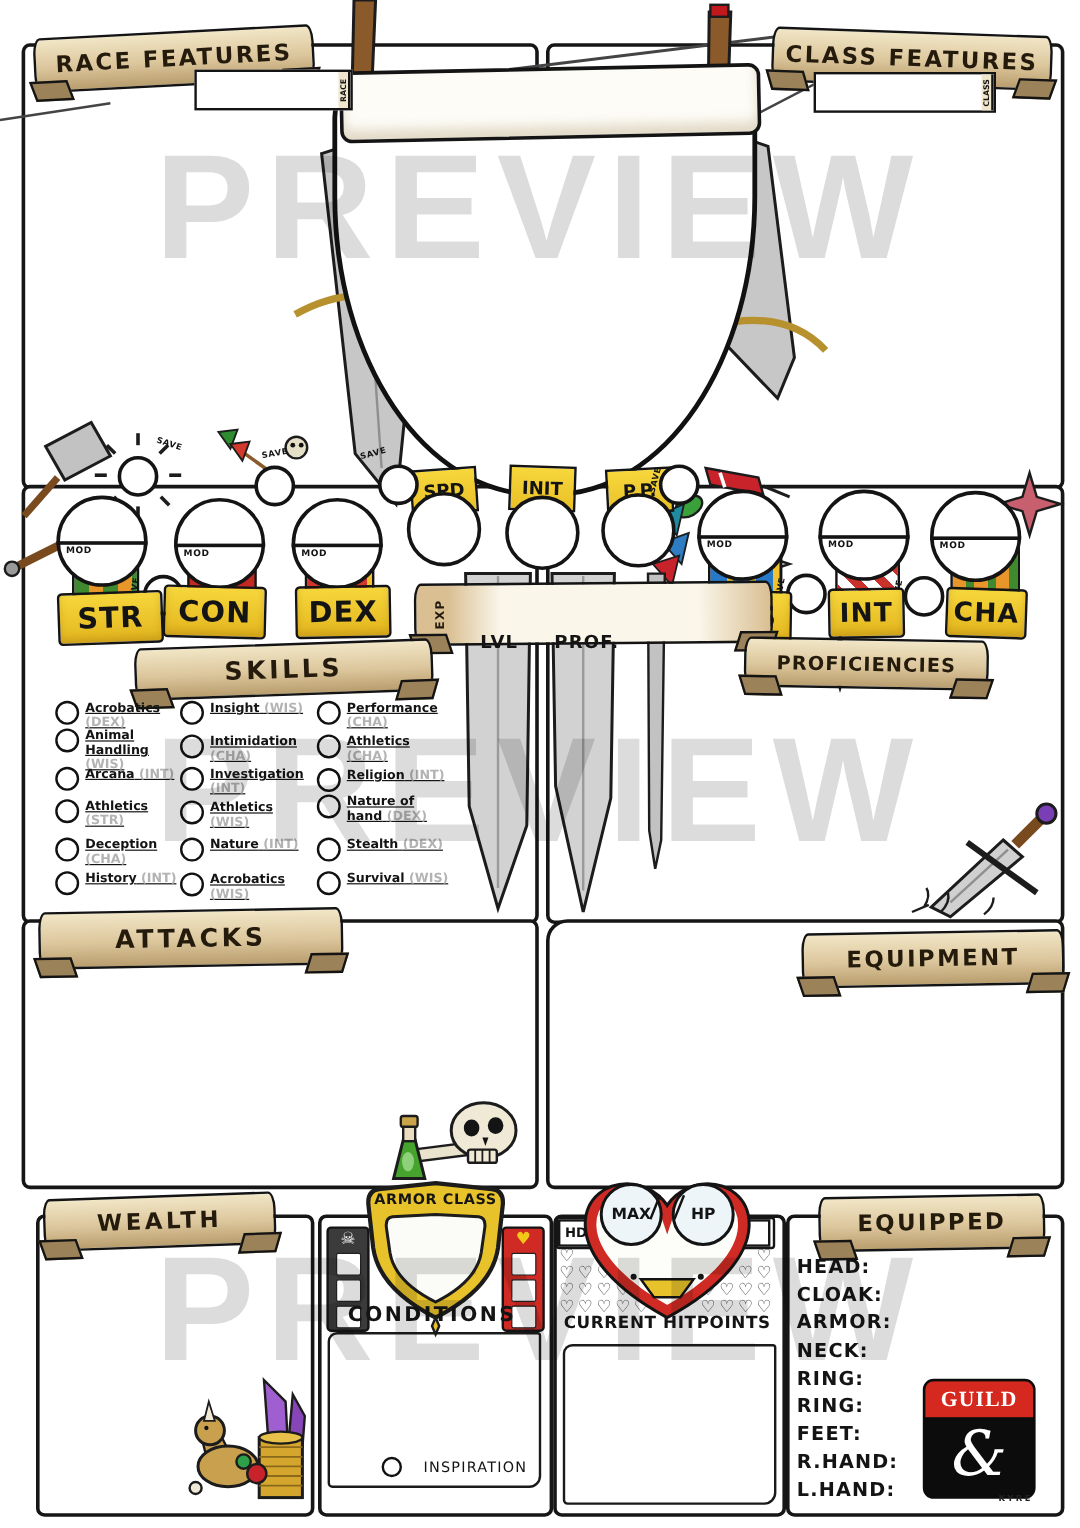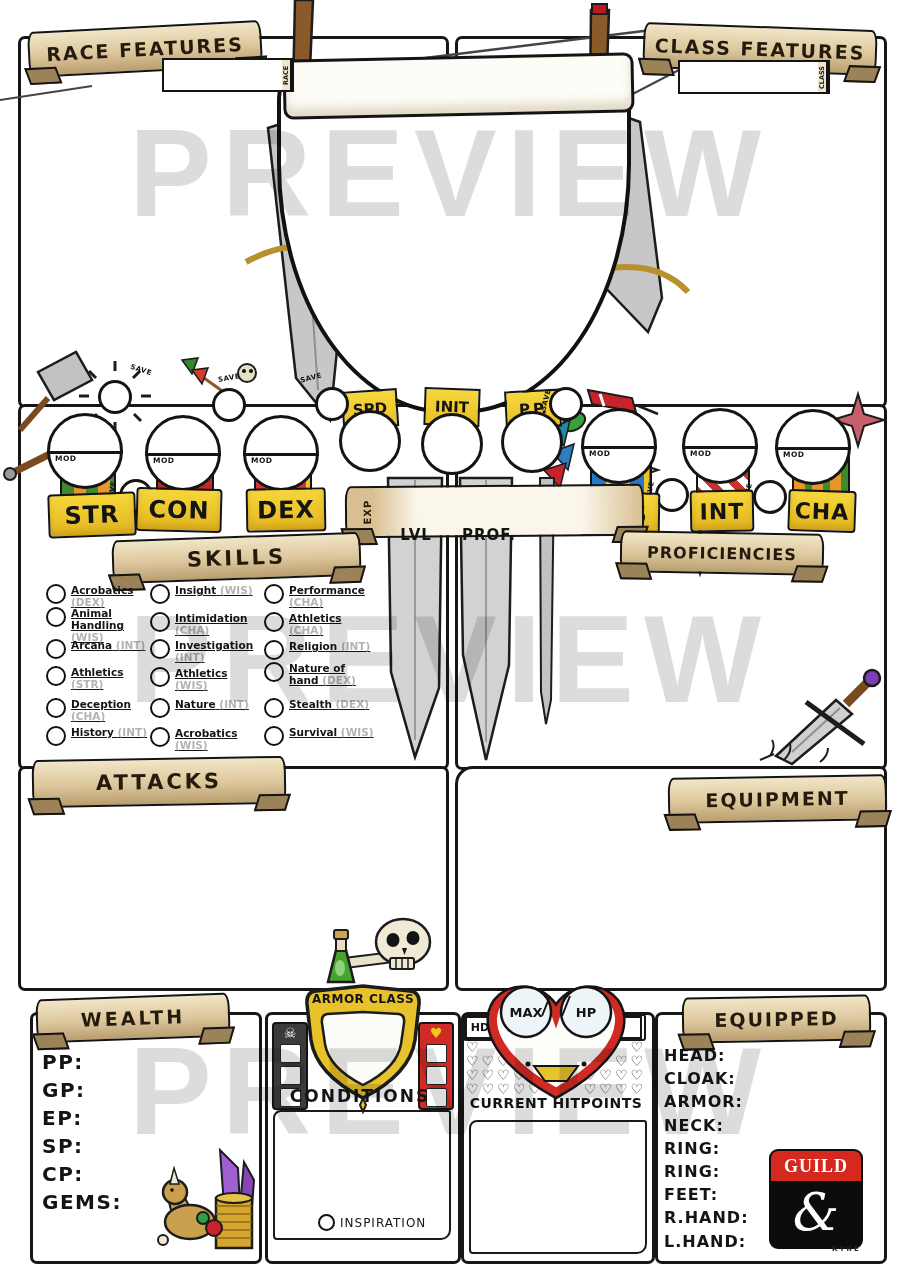--- a/index.html
+++ b/index.html
@@ -366,28 +366,20 @@
   <div class="ribbon" style="left:32px;top:758px;width:250px;height:44px;transform:rotate(-1deg);font-size:21px;letter-spacing:3px;">
     <span>ATTACKS</span>
   </div>
   <div class="ribbon" style="left:668px;top:776px;width:215px;height:42px;transform:rotate(-1deg);font-size:19px;letter-spacing:2px;">
     <span>EQUIPMENT</span>
   </div>
 
   <div class="ribbon" style="left:36px;top:996px;width:190px;height:40px;transform:rotate(-2deg);font-size:19px;letter-spacing:3px;">
     <span>WEALTH</span>
   </div>
-  <div class="fieldcol" style="left:42px;top:1048px;">
-    <span class="wfield">PP:</span>
-    <span class="wfield">GP:</span>
-    <span class="wfield">EP:</span>
-    <span class="wfield">SP:</span>
-    <span class="wfield">CP:</span>
-    <span class="wfield">GEMS:</span>
-  </div>
 
   <div class="trk" style="left:272px;top:1022px;background:#3b3b3b;">
     <span class="ticon" style="color:#fff;">☠</span>
     <span class="cell"></span>
     <span class="cell"></span>
     <span class="cell"></span>
   </div>
   <div class="trk" style="left:418px;top:1022px;background:#cf2b24;">
     <span class="ticon" style="color:#f2c718;">♥</span>
     <span class="cell"></span>
@@ -395,21 +387,21 @@
     <span class="cell"></span>
   </div>
   <svg class="svgdeco" style="left:298px;top:982px;" width="130" height="136" viewBox="0 0 130 136">
     <path d="M65,4 L112,9 Q122,10 121,22 L117,58 Q112,92 65,116 Q18,92 13,58 L9,22 Q8,10 18,9 Z" fill="#e8c22a" stroke="#1c1c1c" stroke-width="3.5"></path>
     <path d="M65,30 L101,32 Q107,33 106,41 L103,62 Q99,86 65,103 Q31,86 27,62 L24,41 Q23,33 29,32 Z" fill="#fbfbf7" stroke="#1c1c1c" stroke-width="2.5"></path>
     <polygon points="65,116 68,123 65,130 62,123" fill="#e8c22a" stroke="#1c1c1c" stroke-width="2"></polygon>
   </svg>
   <div style="position:absolute;left:300px;top:992px;width:126px;text-align:center;font-size:12px;font-weight:bold;letter-spacing:.5px;">ARMOR CLASS</div>
   <div style="position:absolute;left:267px;top:1086px;width:186px;text-align:center;font-size:17px;font-weight:bold;letter-spacing:2px;">CONDITIONS</div>
   <div class="innerbox" style="left:273px;top:1110px;width:174px;height:126px;"></div>
-  <div style="position:absolute;left:294px;top:1214px;display:flex;align-items:center;gap:5px;padding-left:24px;">
+  <div style="position:absolute;left:294px;top:1214px;display:flex;align-items:center;gap:18px;padding-left:24px;">
     <span class="skc" style="width:13px;height:13px;"></span>
     <span style="font-size:12px;letter-spacing:1px;">INSPIRATION</span>
   </div>
 
   <div style="position:absolute;left:463px;top:1014px;width:183px;height:27px;border:2px solid #161616;border-radius:3px;background:#fff;box-sizing:border-box;"></div>
   <div style="position:absolute;left:465px;top:1016px;width:30px;height:23px;border:2.5px solid #161616;display:flex;align-items:center;justify-content:center;font-size:11px;font-weight:bold;background:#fff;box-sizing:border-box;">
     <span>HD</span>
     </div>
   <div style="position:absolute;left:618px;top:1016px;width:24px;height:23px;border:2px solid #161616;background:#fff;box-sizing:border-box;"></div>
   <div class="hearts" style="left:466px;top:1040px;">

